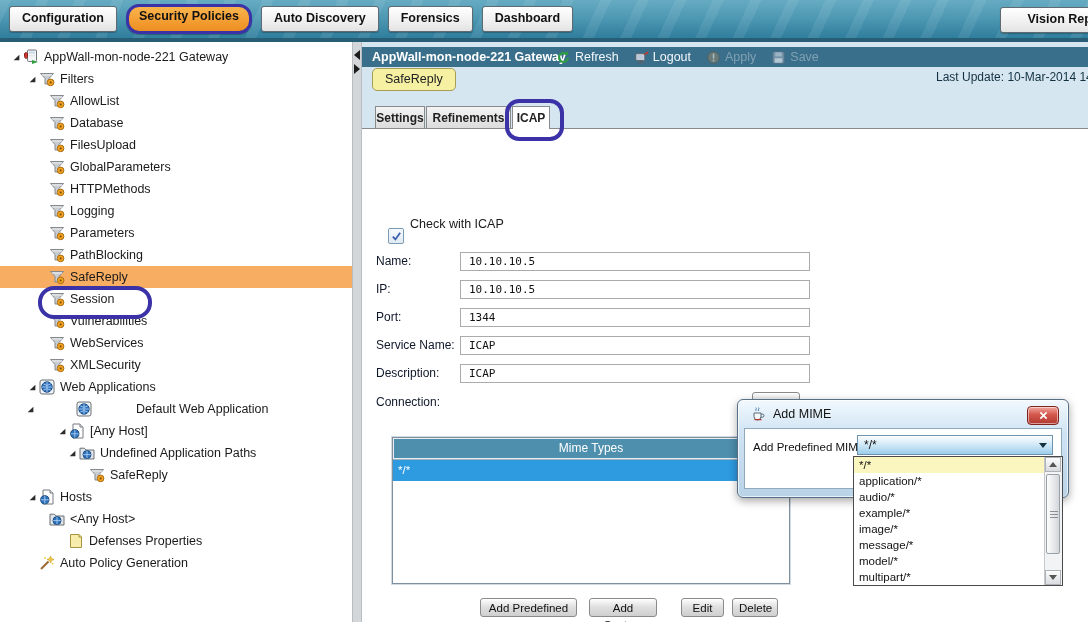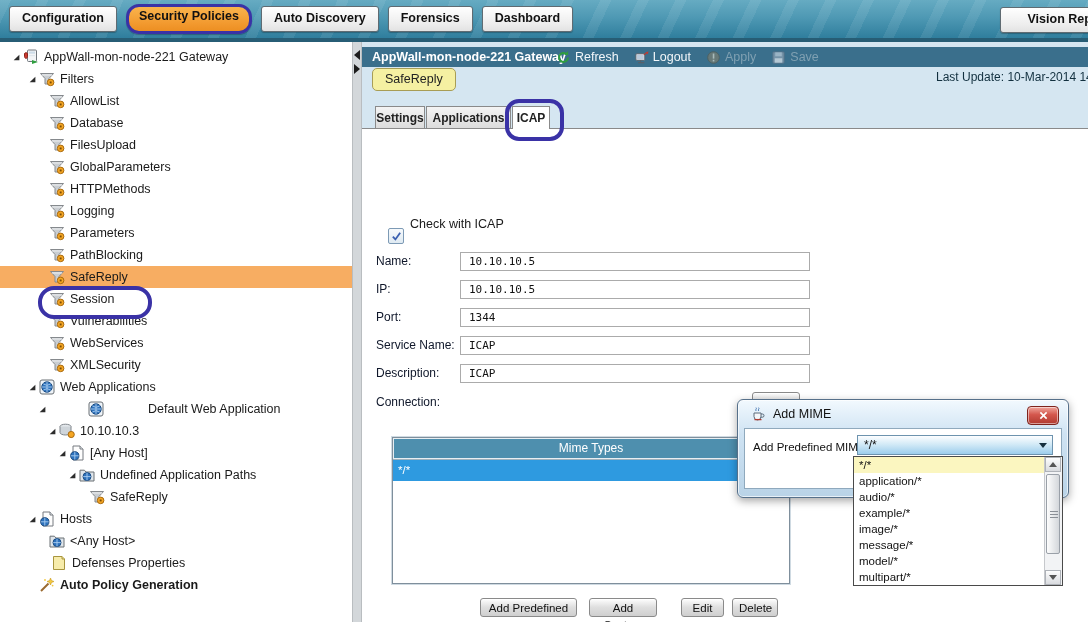--- a/index.html
+++ b/index.html
@@ -305,41 +305,30 @@
         <span class="arrow"><svg viewBox="0 0 16 16" style="width: 13px; height: 13px;">
             <path d="M11.5 4.5v7h-7z" fill="#2c2c2c"></path>
           </svg></span>
         <span class="ticon"><svg viewBox="0 0 16 16" style="width: 16px; height: 16px;">
             <rect x="1" y="1" width="14" height="14" rx="2" fill="#eef3f8" stroke="#6b7075"></rect>
             <circle cx="8" cy="8" r="5.2" fill="#2e72bd" stroke="#1c4c82"></circle>
             <path d="M2.8 8h10.4M8 2.8v10.4M4.4 5a6 6 0 0 0 7.2 0M4.4 11a6 6 0 0 1 7.2 0" stroke="#a8cdf0" stroke-width=".9" fill="none"></path>
           </svg></span>
         <span class="tlabel">Web Applications</span>
       </div>
-      <div class="trow" style="padding-left: 36px; gap: 39px;">
+      <div class="trow" style="padding-left: 24px; gap: 39px;">
         <span class="arrow"><svg viewBox="0 0 16 16" style="width: 13px; height: 13px;">
             <path d="M11.5 4.5v7h-7z" fill="#2c2c2c"></path>
           </svg></span>
         <span class="ticon"><svg viewBox="0 0 16 16" style="width: 16px; height: 16px;">
             <rect x="1" y="1" width="14" height="14" rx="2" fill="#eef3f8" stroke="#6b7075"></rect>
             <circle cx="8" cy="8" r="5.2" fill="#2e72bd" stroke="#1c4c82"></circle>
             <path d="M2.8 8h10.4M8 2.8v10.4M4.4 5a6 6 0 0 0 7.2 0M4.4 11a6 6 0 0 1 7.2 0" stroke="#a8cdf0" stroke-width=".9" fill="none"></path>
           </svg></span>
         <span class="tlabel">Default Web Application</span>
-      </div>
-      <div class="trow" style="padding-left: 46px;">
-        <span class="arrow"><svg viewBox="0 0 16 16" style="width: 13px; height: 13px;">
-            <path d="M11.5 4.5v7h-7z" fill="#2c2c2c"></path>
-          </svg></span>
-        <span class="ticon"><svg viewBox="0 0 16 16" style="width: 16px; height: 16px;">
-            <ellipse cx="6.5" cy="3.6" rx="5.5" ry="2.4" fill="#e4e8ec" stroke="#80868c"></ellipse>
-            <path d="M1 3.6v6c0 1.3 2.5 2.4 5.5 2.4s5.5-1.1 5.5-2.4v-6" fill="#cfd5da" stroke="#80868c"></path>
-            <circle cx="12.2" cy="11.5" r="3.1" fill="#f5a623" stroke="#a96a10"></circle>
-          </svg></span>
-        <span class="tlabel">10.10.10.3</span>
       </div>
       <div class="trow" style="padding-left: 56px;">
         <span class="arrow"><svg viewBox="0 0 16 16" style="width: 13px; height: 13px;">
             <path d="M11.5 4.5v7h-7z" fill="#2c2c2c"></path>
           </svg></span>
         <span class="ticon"><svg viewBox="0 0 16 16" style="width: 16px; height: 16px;">
             <path d="M4 1h7l3 3v11H4z" fill="#fdfdfd" stroke="#767b80"></path>
             <path d="M11 1v3h3" fill="#e8ecef" stroke="#767b80"></path>
             <circle cx="5.8" cy="10.8" r="4.1" fill="#2e72bd" stroke="#1c4c82"></circle>
             <path d="M2 10.8h7.6M5.8 7v7.6" stroke="#a8cdf0" stroke-width=".9"></path>
@@ -381,29 +370,29 @@
       </div>
       <div class="trow" style="padding-left: 36px;">
         <span class="arrow"></span>
         <span class="ticon"><svg viewBox="0 0 16 16" style="width: 16px; height: 16px;">
             <path d="M1 3.2h4.4L7 5h8v9H1z" fill="#dfe5ea" stroke="#6b7075"></path>
             <circle cx="8" cy="9.6" r="4" fill="#2e72bd" stroke="#1c4c82"></circle>
             <path d="M4.2 9.6h7.6M8 5.8v7.6" stroke="#a8cdf0" stroke-width=".9"></path>
           </svg></span>
         <span class="tlabel">&lt;Any Host&gt;</span>
       </div>
-      <div class="trow" style="padding-left: 38px;">
+      <div class="trow" style="padding-left: 26px; margin-left: 29px;">
         <span class="arrow"></span>
         <span class="ticon"><svg viewBox="0 0 16 16" style="width: 16px; height: 16px;">
             <path d="M2.5 1.5h8.5l2.5 2.5v10.5H2.5z" fill="#f7ecab" stroke="#a8953e"></path>
             <path d="M11 1.5V4h2.5" fill="#efe08a" stroke="#a8953e"></path>
           </svg></span>
         <span class="tlabel">Defenses Properties</span>
       </div>
-      <div class="trow" style="padding-left: 26px; font-weight: bold;">
+      <div class="trow" style="padding-left: 26px;">
         <span class="arrow"></span>
         <span class="ticon"><svg viewBox="0 0 16 16" style="width: 16px; height: 16px;">
             <path d="M2 14l7.5-7.5" stroke="#9a6a30" stroke-width="2"></path>
             <path d="M11.5 1l1 2.5L15 4.5l-2.5 1-1 2.5-1-2.5L8 4.5l2.5-1z" fill="#f3c83e" stroke="#c89a20" stroke-width=".6"></path>
             <circle cx="6" cy="3" r=".9" fill="#f3c83e"></circle>
             <circle cx="13.6" cy="8.6" r=".9" fill="#f3c83e"></circle>
           </svg></span>
         <span class="tlabel">Auto Policy Generation</span>
       </div>
       <div id="tree-ring" class="annot"></div>
@@ -497,21 +486,21 @@
             <div class="mrow sel">*/*</div>
           </div>
       </div>
       <div id="actions"></div>
     <button class="btn actbtn" style="left: 118px; width: 97px;">Add Predefined</button>
         <button class="btn actbtn" style="left: 227px; width: 68px;">Add Custom</button>
         <button class="btn actbtn" style="left: 319px; width: 43px;">Edit</button>
         <button class="btn actbtn" style="left: 370px; width: 46px;">Delete</button>
       </div>
   <div class="tab" style="left: 13px; width: 50px;">Settings</div>
-      <div class="tab" style="left: 64px; width: 85px;">Applications</div>
+      <div class="tab" style="left: 64px; width: 85px;">Refinements</div>
       <div class="tab active" style="left: 150px; width: 38px;">ICAP</div>
     </div>
 
   <div id="dialog">
     <div id="dlgtitle">
       <svg viewBox="0 0 16 16">
         <path d="M4 7h7v3.5a3.5 3.5 0 0 1-7 0z" fill="#f4f6f8" stroke="#5a6b7a"></path>
         <path d="M11 8h1.4a1.6 1.6 0 0 1 0 3.2H10.6" fill="none" stroke="#5a6b7a"></path>
         <path d="M6 1.6c1.4 1.2-1.4 2 .2 3.4" stroke="#3b6fae" fill="none" stroke-width=".9"></path>
         <path d="M8.6 1.6c1.4 1.2-1.4 2 .2 3.4" stroke="#3b6fae" fill="none" stroke-width=".9"></path>

